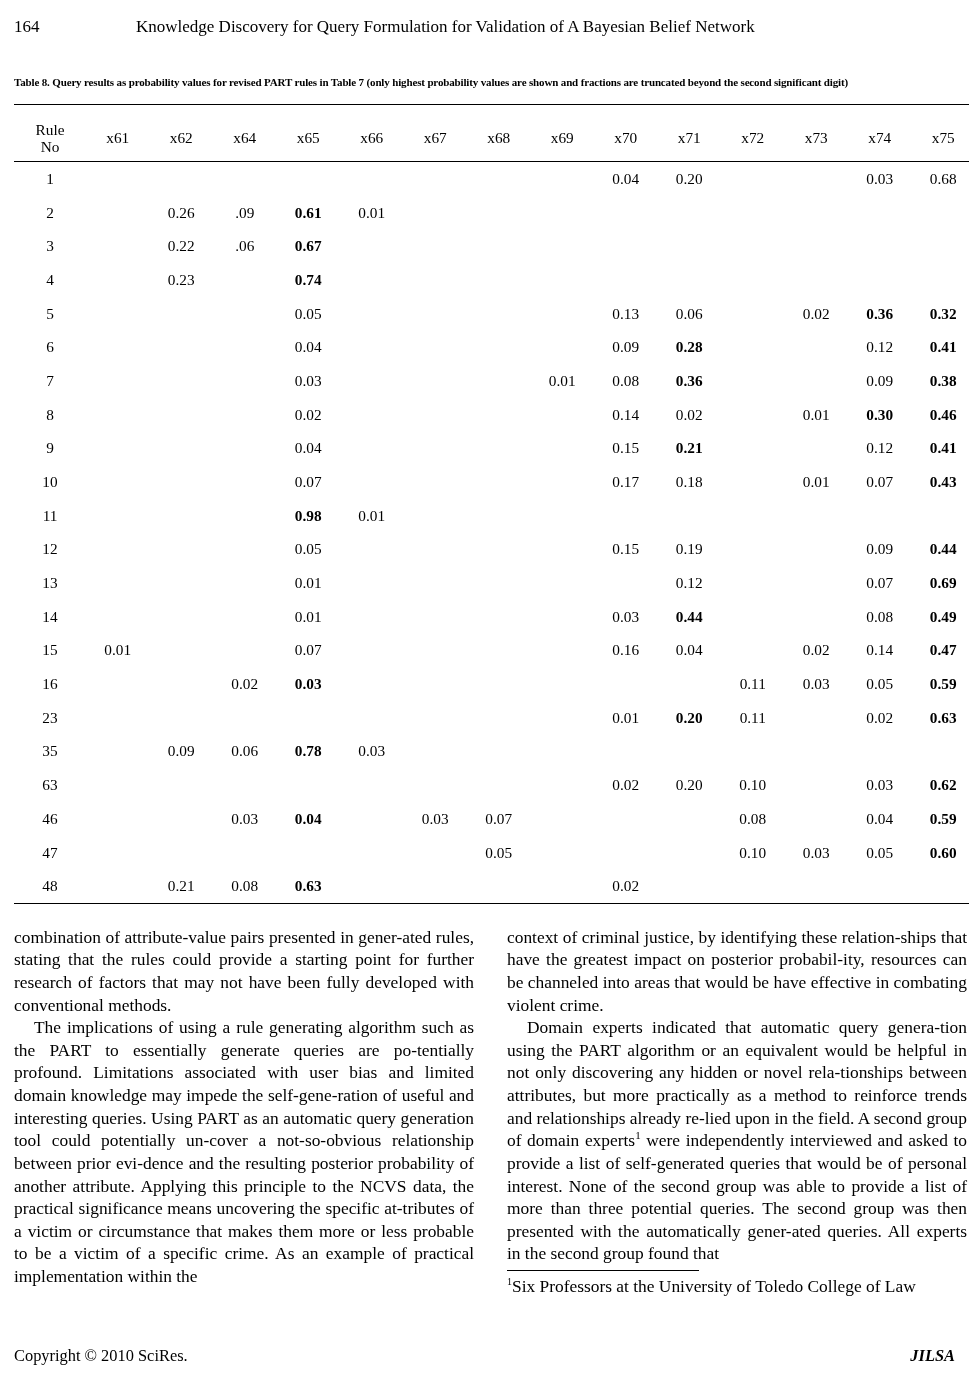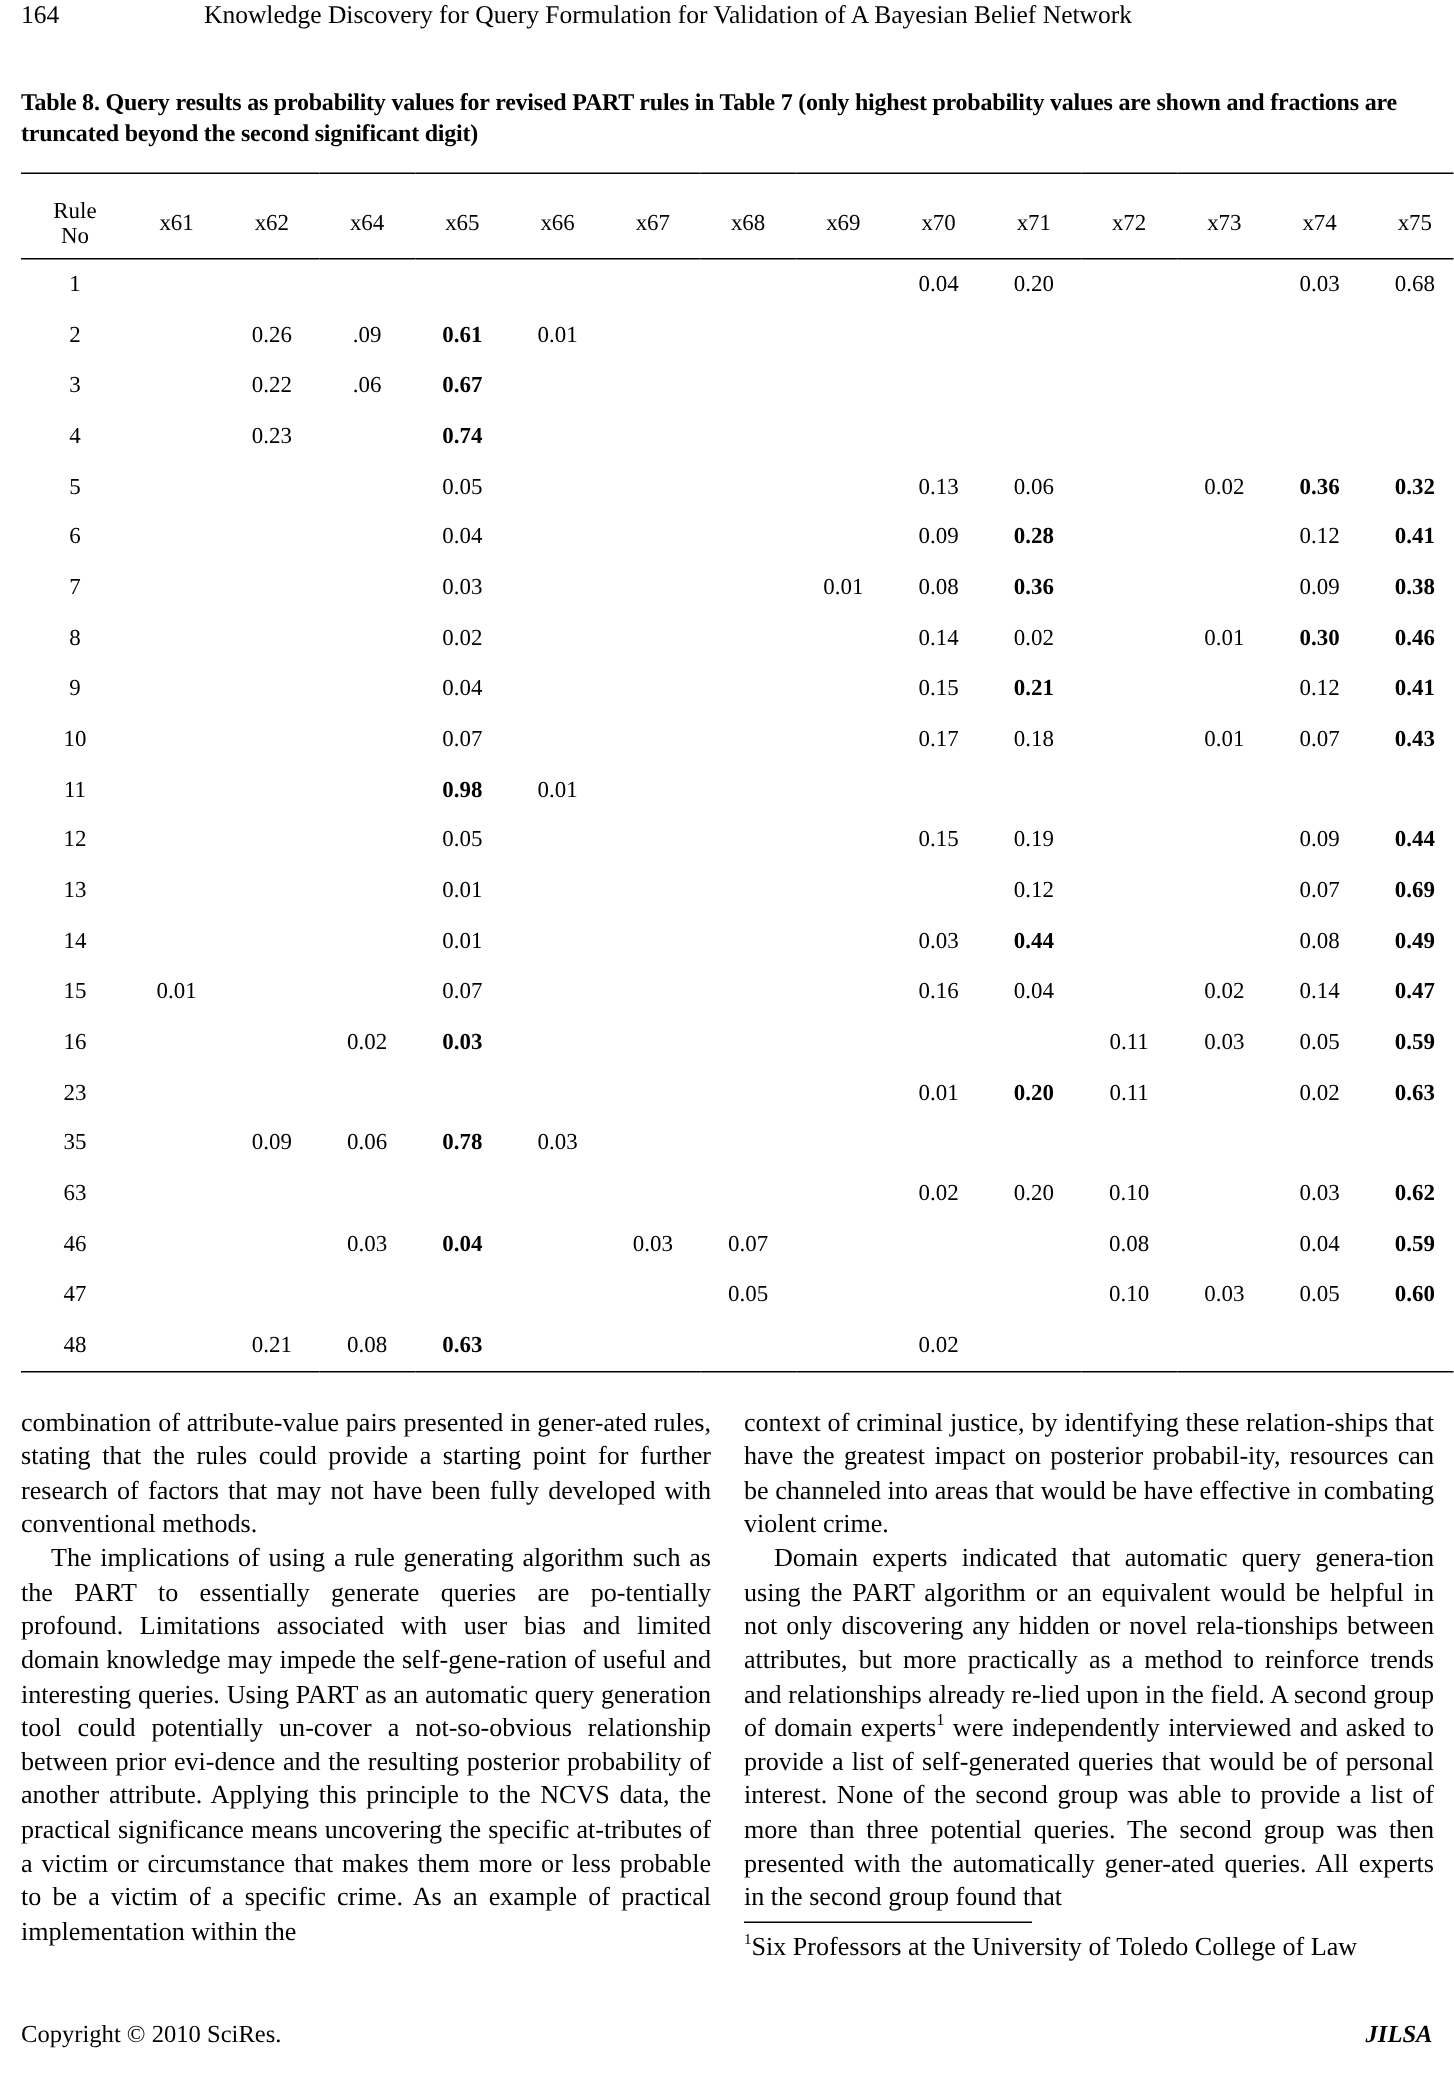--- a/index.html
+++ b/index.html
@@ -21,39 +21,39 @@
     width: 969px;
     height: 1386px;
     box-sizing: border-box;
     padding: 0 14px;
   }
 
   
   .runhead {
     display: flex;
     align-items: baseline;
-    padding-top: 0;
+    padding-top: 17px;
     height: 34px;
   }
   .runhead .folio {
     font-size: 17px;
     width: 110px;
     flex: 0 0 110px;
   }
   .runhead .rh-title {
     font-size: 17px;
     flex: 1 1 auto;
     text-align: left;
     padding-left: 12px;
   }
 
   
   .tbl-caption {
     margin-top: 24px;
-    font-size: 16px;
+    font-size: 11px;
     font-weight: bold;
     line-height: 1.33;
     text-align: left;
     letter-spacing: -0.15px;
   }
 
   
   .tbl-wrap {
     margin-top: 14px;
   }
@@ -89,21 +89,21 @@
     text-align: center;
   }
   table.data td.b { font-weight: bold; }
   col.c-rule  { width: 72px; }
   col.c-col   { width: 63.5px; }
 
   
   .body-cols {
     display: flex;
     margin-top: 22px;
-    column-gap: 22px;
+    column-gap: 33px;
   }
   .col {
     width: 460px;
     flex: 0 0 460px;
   }
   .col p {
     margin: 0;
     font-size: 17.4px;
     line-height: 1.30;
     text-align: justify;

